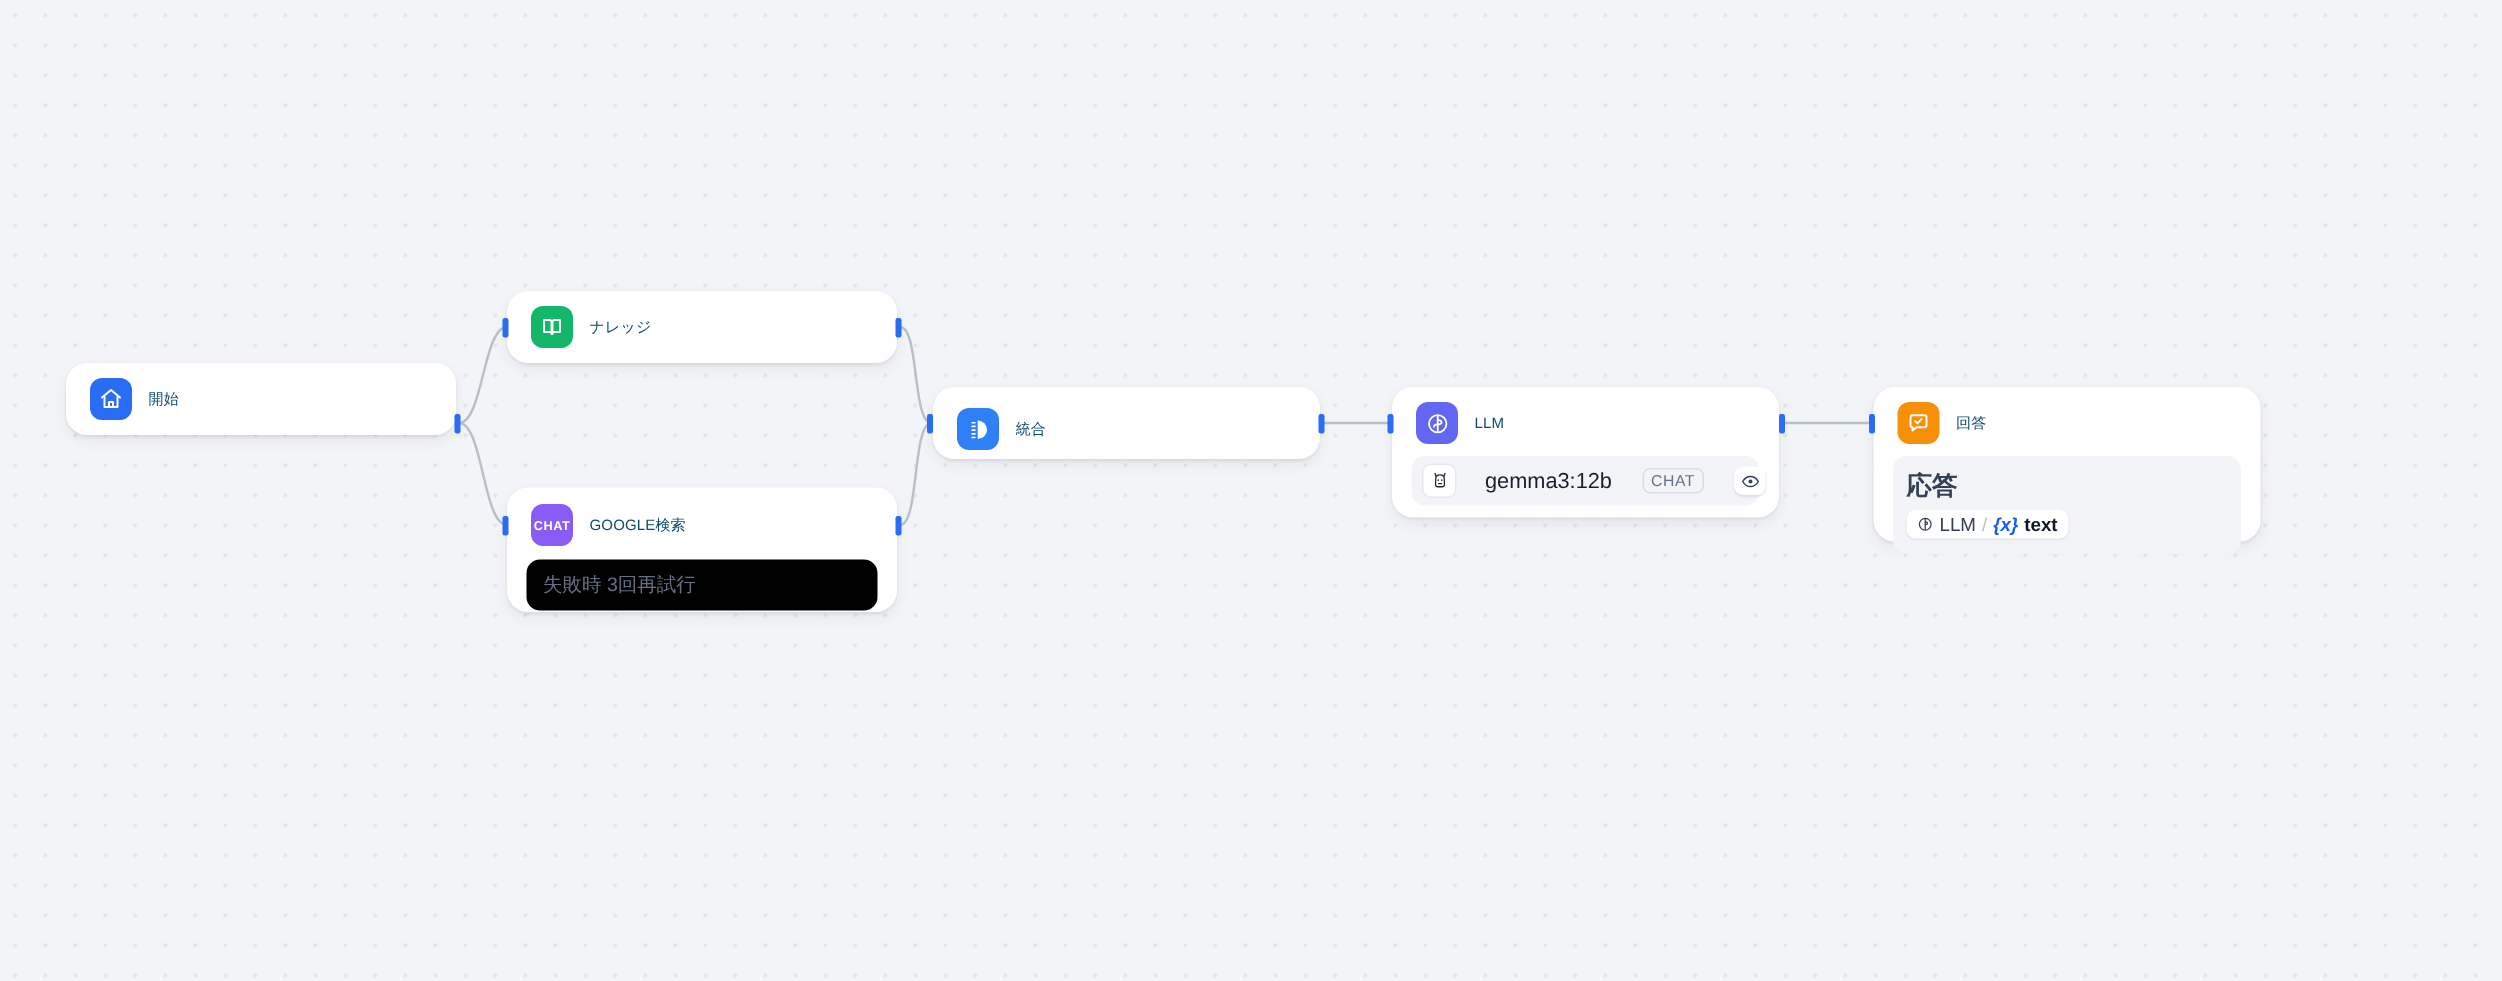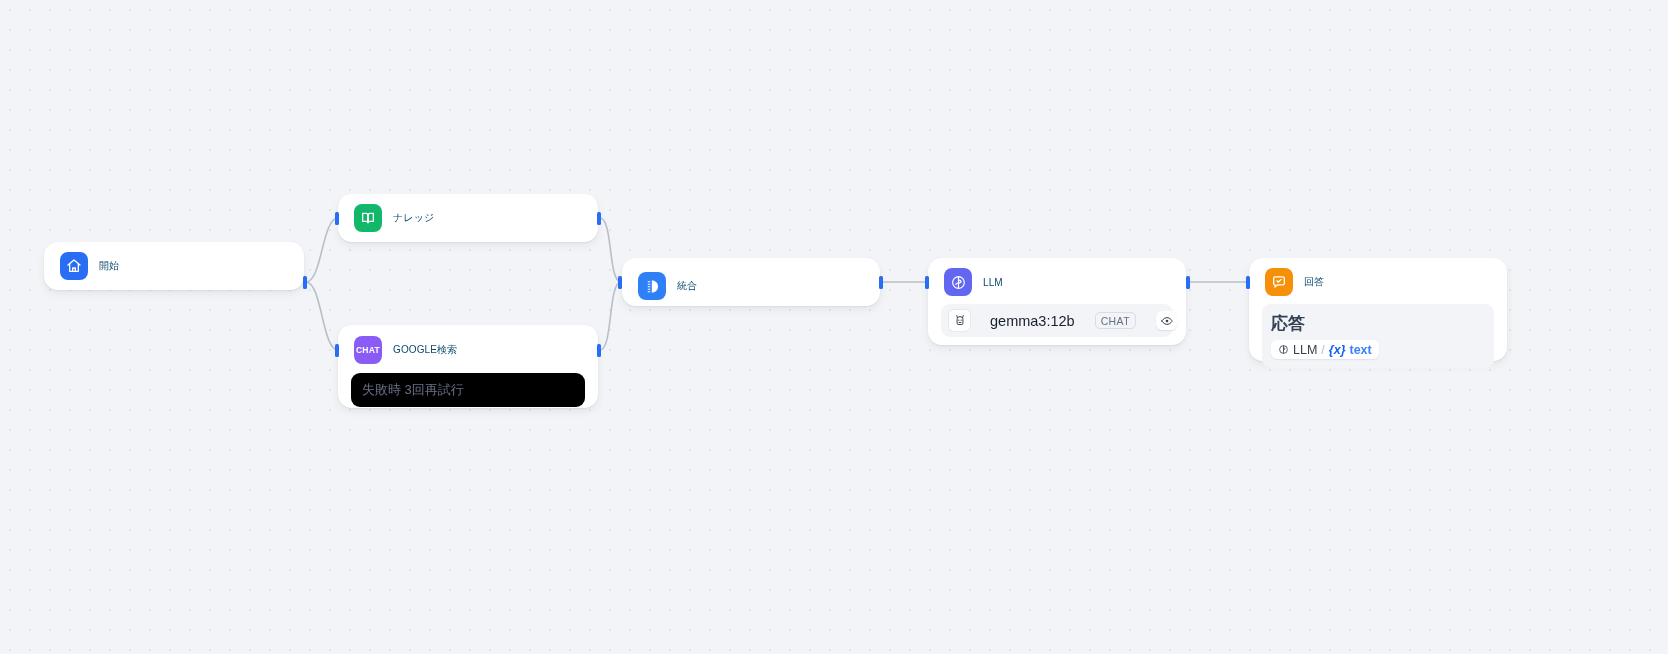--- a/index.html
+++ b/index.html
@@ -90,21 +90,21 @@
   .ans-box { background: #f2f4f7; border-radius: 9px; padding: 8px 9px 9px 9px; }
   .var-chip {
     display: inline-flex; align-items: center; gap: 4px;
     background: #ffffff; border-radius: 6px;
     padding: 2.5px 7px; font-size: 12.5px;
     box-shadow: 0 1px 1.5px rgba(16,24,40,.08);
     white-space: nowrap;
   }
   .vc-node { color: #344054; }
   .vc-slash { color: #b9c0cc; }
-  .vc-var { color: #3b82f6; font-weight: 700; }
+  .vc-var { color: #0f172a; font-weight: 700; }
   .vc-brace { color: #155eef; font-weight: 700; font-style: italic; }
 
   
   .port {
     position: absolute; width: 4px; height: 13px;
     background: #2a6df5; border-radius: 1.5px;
   }
 </style>
 </head>
 <body>

